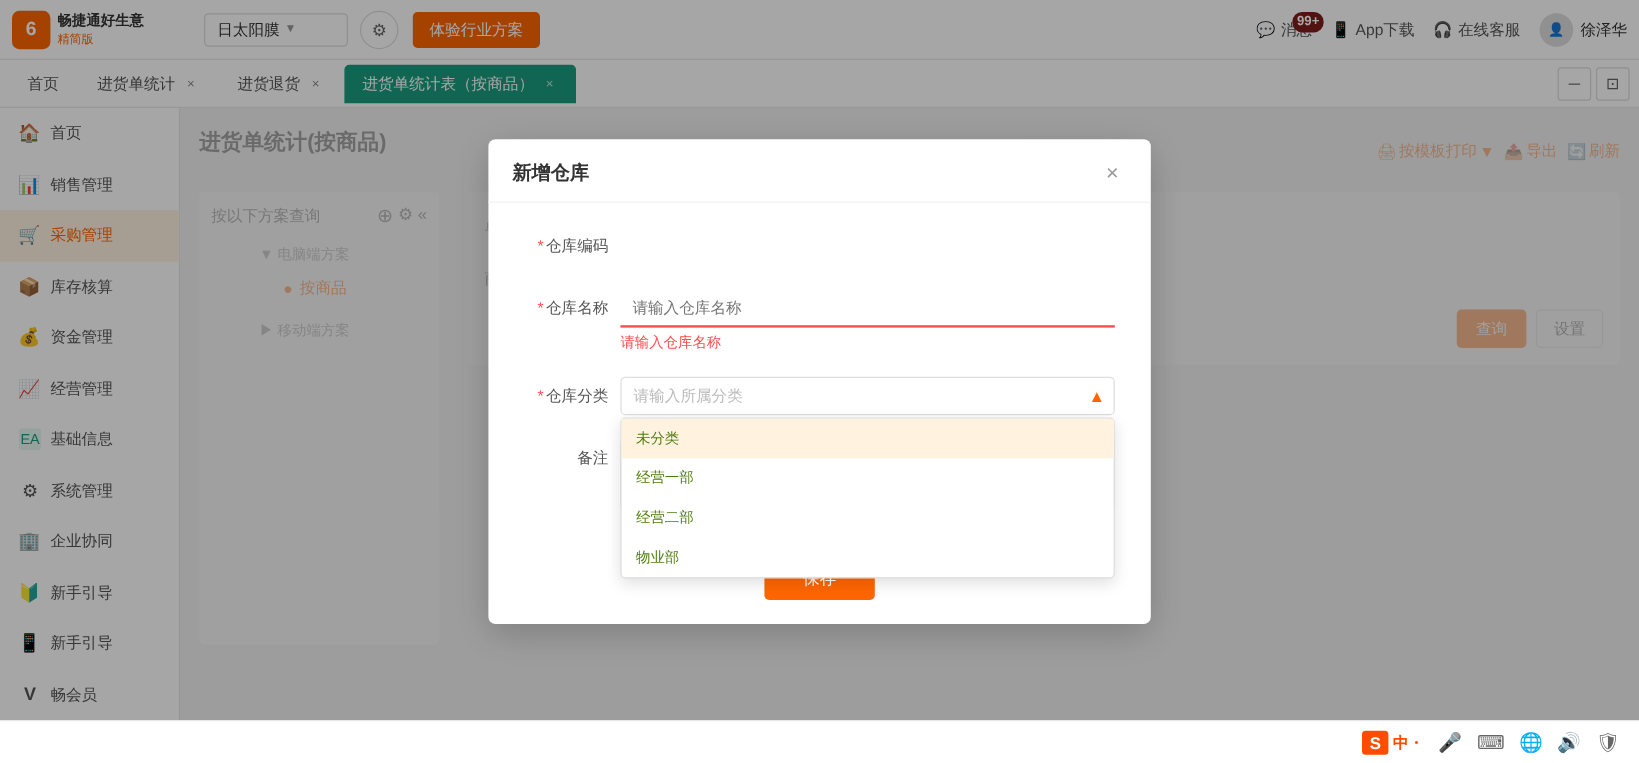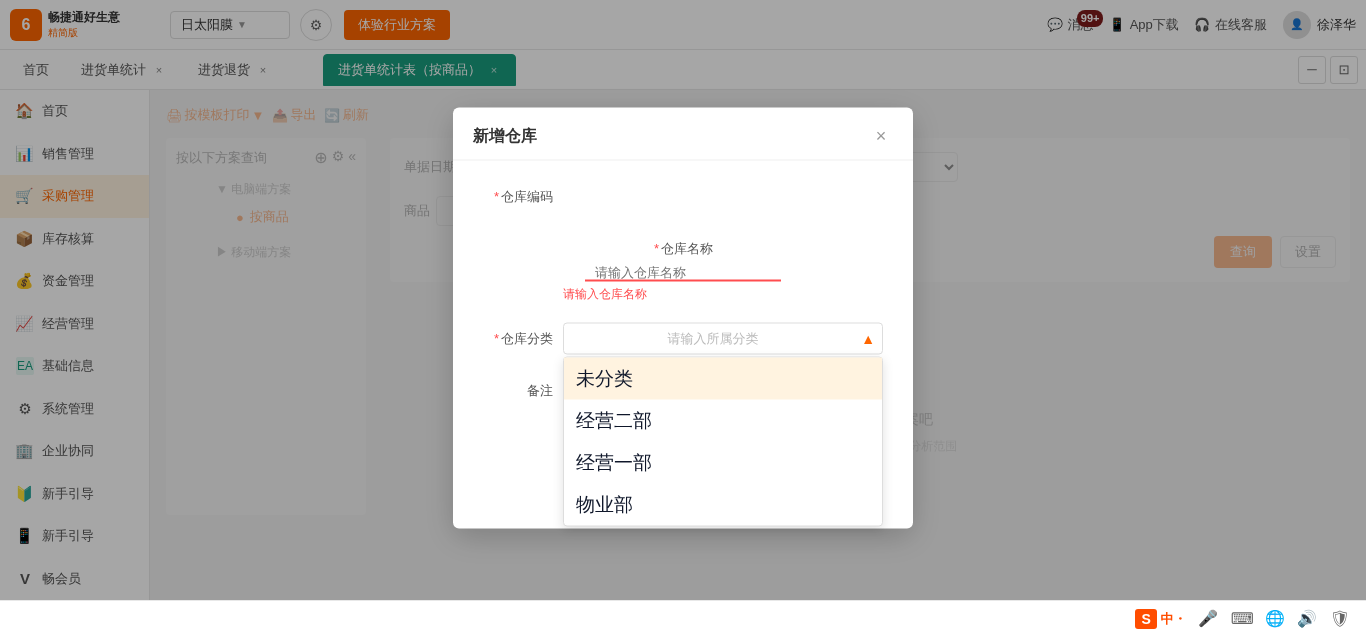--- a/index.html
+++ b/index.html
@@ -86,21 +86,20 @@
       height: 32px; padding: 0 14px;
       display: flex; align-items: center; gap: 6px;
       border-radius: 4px 4px 0 0;
       cursor: pointer; font-size: 13px; color: #555;
       border: 1px solid transparent;
       white-space: nowrap;
     }
     .tab-item.active {
       background: #1a9d7e; color: white;
       border-color: #1a9d7e;
-      margin-left: 36px;
     }
     .tab-item .close-x {
       font-size: 11px; opacity: 0.7;
       width: 14px; height: 14px;
       display: flex; align-items: center; justify-content: center;
       border-radius: 50%;
     }
     .tab-actions {
       margin-left: auto; display: flex; align-items: center; gap: 4px;
     }
@@ -181,21 +180,21 @@
 
     
     .overlay {
       position: fixed; top: 0; left: 0; width: 100%; height: 100%;
       background: rgba(0,0,0,0.35); z-index: 100;
     }
 
     
     .dialog {
       position: fixed; top: 50%; left: 50%; transform: translate(-50%, -50%);
-      background: white; border-radius: 6px; width: 460px;
+      background: white; border-radius: 6px; width: 552px;
       z-index: 101; box-shadow: 0 8px 32px rgba(0,0,0,0.2);
       padding-bottom: 20px;
     }
     .dialog-header {
       display: flex; align-items: center; justify-content: space-between;
       padding: 16px 20px 12px;
       border-bottom: 1px solid #f0f0f0;
     }
     .dialog-title { font-size: 16px; font-weight: 600; color: #333; }
     .dialog-close {
@@ -218,33 +217,33 @@
       flex: 1; height: 32px; border: 1px solid #ddd; border-radius: 4px;
       padding: 0 10px; font-size: 13px; color: #333; outline: none;
     }
     .form-input.error { border-color: #ff4d4f; }
     .error-msg { color: #ff4d4f; font-size: 12px; position: absolute; left: 80px; bottom: -16px; }
     .select-wrapper { flex: 1; position: relative; }
     .select-input {
       width: 100%; height: 32px; border: 1px solid #ddd; border-radius: 4px;
       padding: 0 30px 0 10px; font-size: 13px; color: #333; outline: none;
       background: white; cursor: pointer;
-      display: flex; align-items: center; justify-content: center;
+      display: flex; align-items: center; justify-content: flex-start;
     }
     .select-arrow {
       position: absolute; right: 8px; top: 50%; transform: translateY(-50%);
       color: #ff6600; font-size: 14px;
     }
     .dropdown-list {
       position: absolute; top: 34px; left: 0; right: 0;
       background: white; border: 1px solid #ddd; border-radius: 4px;
       box-shadow: 0 4px 12px rgba(0,0,0,0.12); z-index: 200;
     }
     .dropdown-item {
-      padding: 8px 12px; cursor: pointer; font-size: 19px; color: #0f172a;
+      padding: 8px 12px; cursor: pointer; font-size: 12px; color: #4d7c0f;
     }
     .dropdown-item:hover, .dropdown-item.highlighted { background: #fff3e0; }
     .form-textarea {
       flex: 1; border: 1px solid #ddd; border-radius: 4px;
       padding: 6px 10px; font-size: 13px; color: #333; outline: none;
       resize: none; height: 60px;
     }
     .dialog-footer {
       display: flex; justify-content: center; gap: 12px;
       padding: 0 20px;
@@ -410,20 +409,21 @@
       <span>畅会员</span>
     </div>
     <div class="sidebar-bottom">
       <span style="cursor:pointer;color:#888;">⚙</span>
       <span style="cursor:pointer;color:#888;">🔊</span>
     </div>
   </div>
 
   <div class="content-area bg-content">
     <div class="page-header">
+      <div class="page-title">进货单统计(按商品)</div>
       <div class="page-header-actions">
         <button class="btn-icon">
           🖨 <span>按模板打印</span> <span>▼</span>
         </button>
         <button class="btn-icon">
           📤 <span>导出</span>
         </button>
         <button class="btn-icon">
           🔄 <span>刷新</span>
         </button>
@@ -504,41 +504,41 @@
     <span class="dialog-title">新增仓库</span>
     <span class="dialog-close">×</span>
   </div>
   <div class="dialog-body">
 
     <div class="form-row">
       <label class="form-label required">仓库编码</label>
     </div>
 
     <div class="form-row" style="flex-direction:column;">
-      <div style="display:flex;align-items:center;width:100%;flex-direction:column;">
+      <div style="display:flex;align-items:flex-start;width:100%;">
         <label class="form-label required">仓库名称</label>
         <input class="form-input error" type="text" style="border-bottom: 2px solid rgb(255, 77, 79); border-left: none; border-right: none; border-top: none; border-radius: 0px; background: transparent;" placeholder="请输入仓库名称">
       </div>
       <div style="margin-left:80px;margin-top:4px;">
         <span class="error-msg" style="position:static;">请输入仓库名称</span>
       </div>
     </div>
 
     <div class="form-row" style="position:relative;">
       <label class="form-label required">仓库分类</label>
       <div class="select-wrapper">
         <div class="select-input" style="display:flex;align-items:center;padding-right:30px;">
           <span style="color:#bbb;font-size:13px;">请输入所属分类</span>
         </div>
         <span class="select-arrow">▲</span>
 
         <div class="dropdown-list">
           <div class="dropdown-item highlighted">未分类</div>
+          <div class="dropdown-item">经营一部</div>
           <div class="dropdown-item">经营二部</div>
-          <div class="dropdown-item">经营一部</div>
           <div class="dropdown-item">物业部</div>
         </div>
       </div>
     </div>
 
     <div class="form-row">
       <label class="form-label">备注</label>
       <textarea class="form-textarea" style=""></textarea>
     </div>
 

